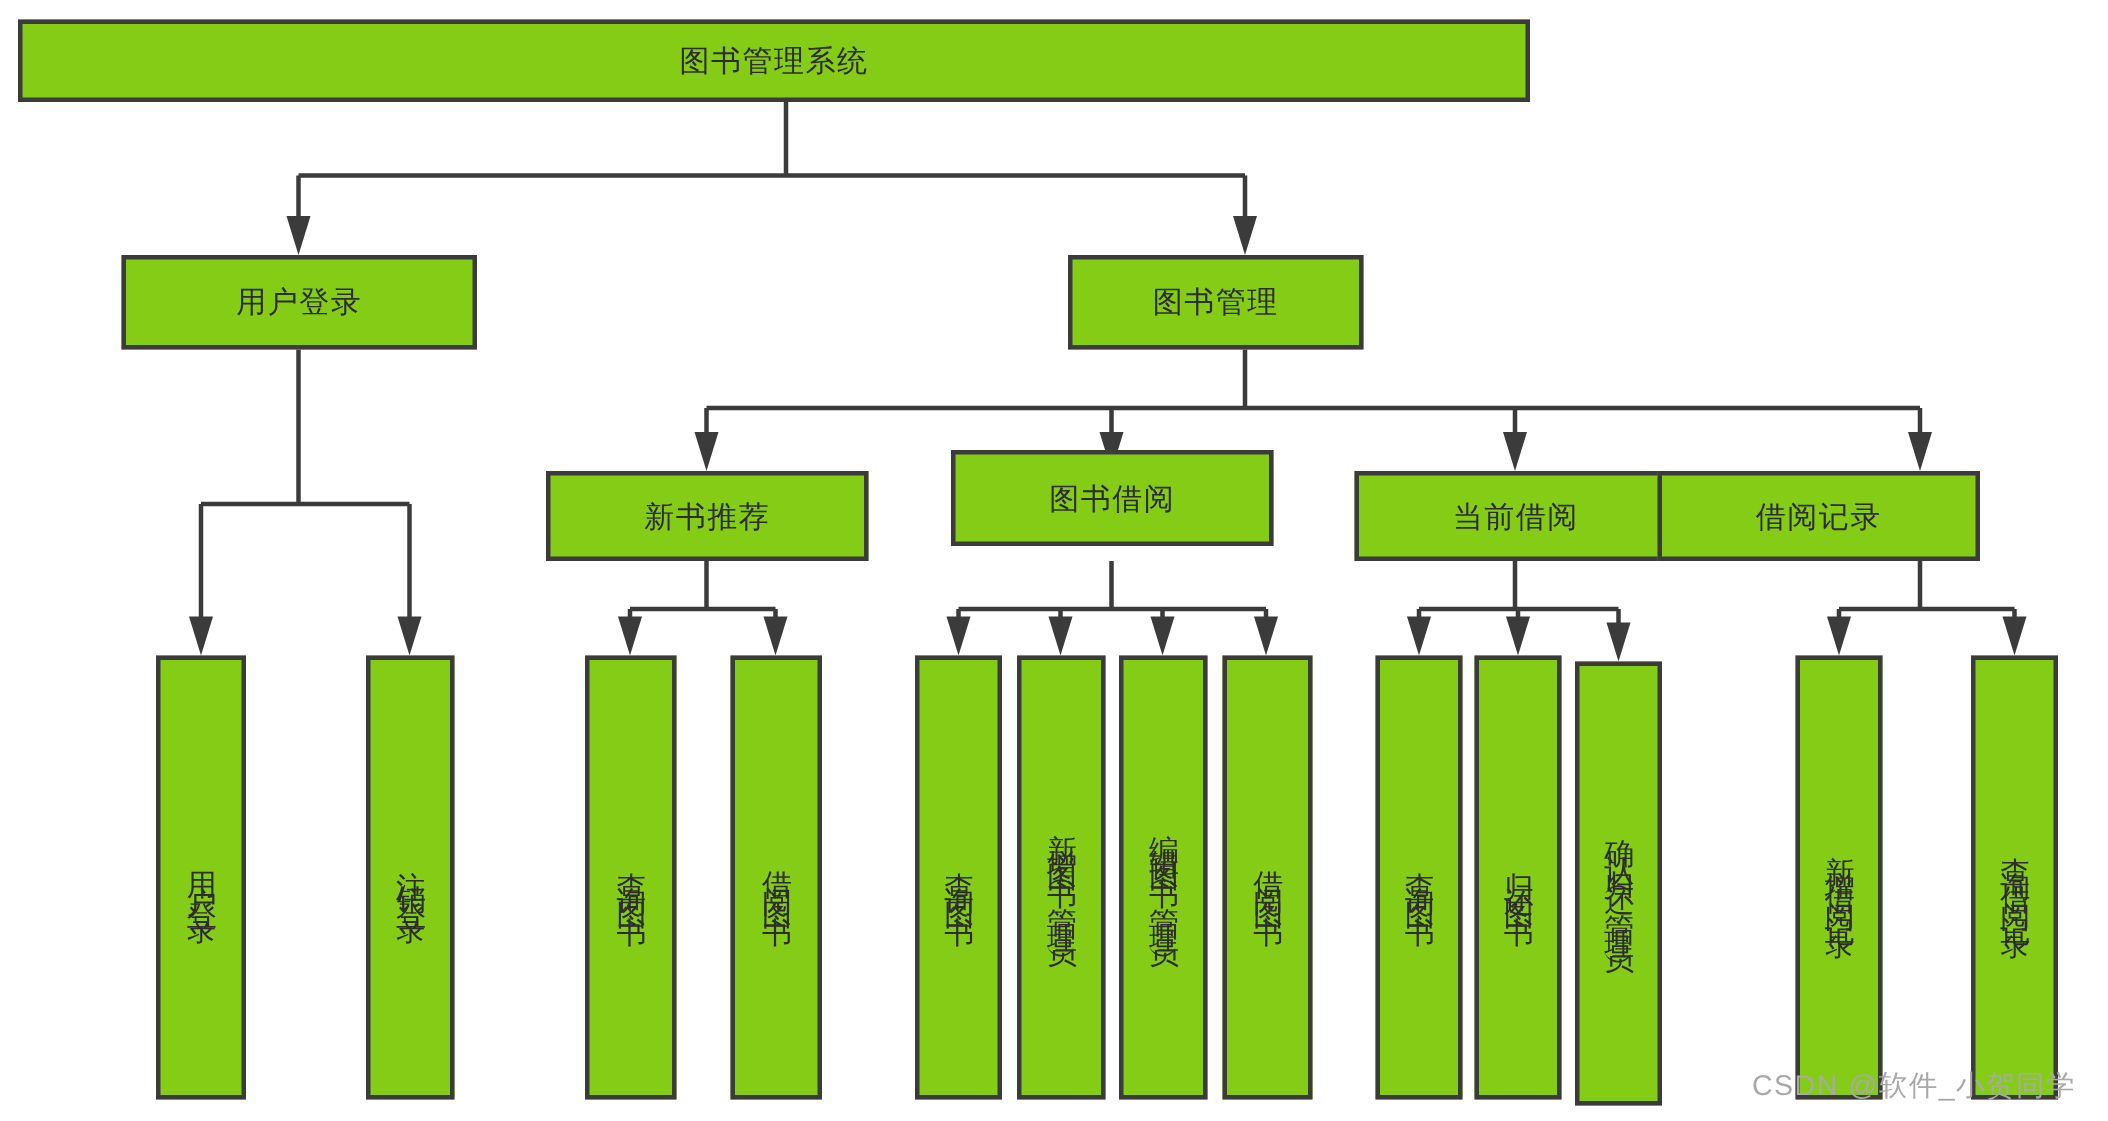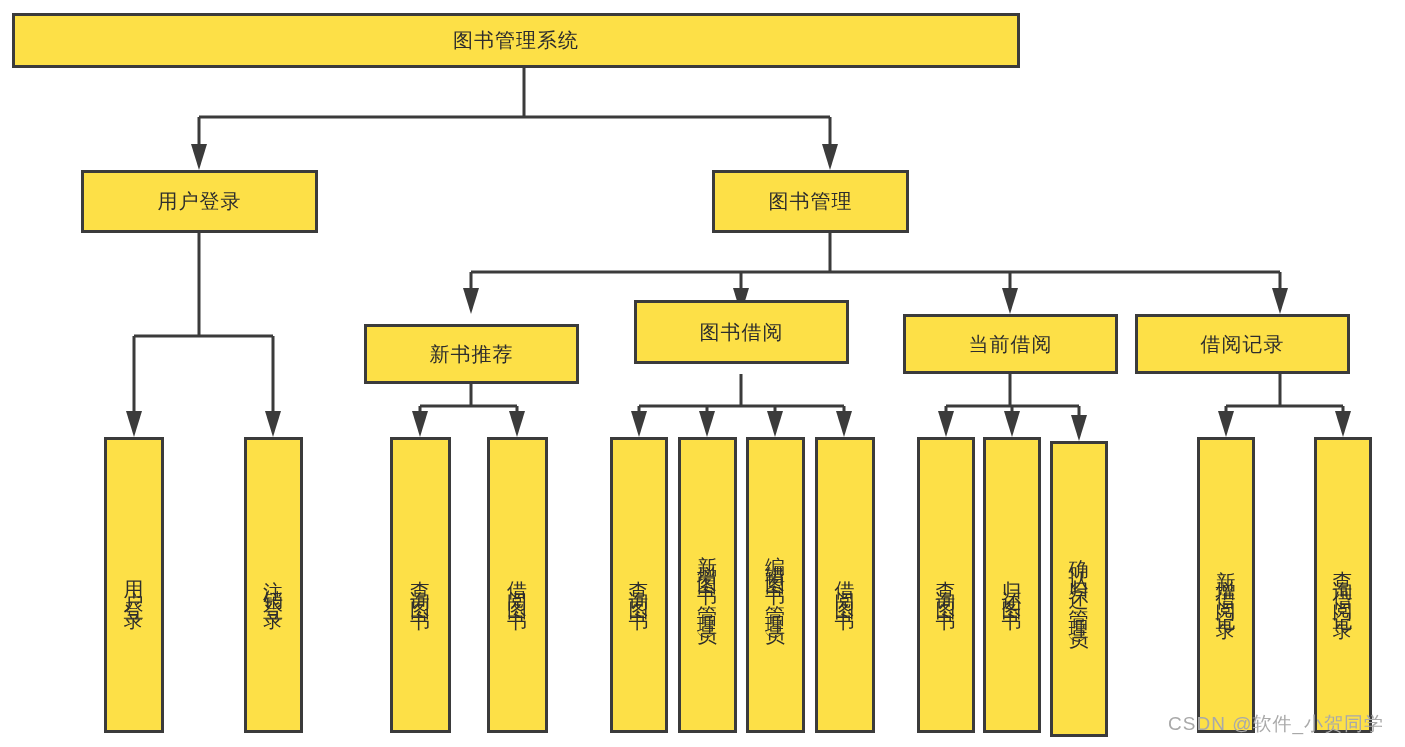--- a/index.html
+++ b/index.html
@@ -4,21 +4,21 @@
 <style>
   html,body{margin:0;padding:0;background:#ffffff;}
   .canvas{
     position:relative;width:1405px;height:747px;background:#fff;
     font-family:"Liberation Sans","DejaVu Sans",sans-serif;color:#2d2d2d;overflow:hidden;
   }
   .connectors{position:absolute;left:0;top:0;width:1405px;height:747px;}
   .connectors path{fill:none;stroke:var(--line,#3b3b3b);stroke-width:3;}
   .connectors polygon{fill:var(--line,#3b3b3b);stroke:none;}
   .node{
-    position:absolute;box-sizing:border-box;background:#fde047;
+    position:absolute;box-sizing:border-box;background:#84cc16;
     border:3px solid var(--line,#3b3b3b);
     display:flex;align-items:center;justify-content:center;
   }
   .hnode span{font-size:20px;letter-spacing:1px;white-space:nowrap;}
   .vnode span{
     writing-mode:vertical-rl;text-orientation:mixed;
     font-size:20px;line-height:1;letter-spacing:10px;white-space:nowrap;
   }
   .watermark{
     position:absolute;top:711px;right:21px;z-index:5;
@@ -66,30 +66,30 @@
     <span>图书管理系统</span>
   </div>
 
   <div class="node hnode" style="left:81px;top:170px;width:237px;height:63px">
     <span>用户登录</span>
   </div>
   <div class="node hnode" style="left:712px;top:170px;width:197px;height:63px">
     <span>图书管理</span>
   </div>
 
-  <div class="node hnode" style="left:364px;top:324px;width:215px;height:60px">
+  <div class="node hnode" style="left:364px;top:314px;width:215px;height:60px">
     <span>新书推荐</span>
   </div>
   <div class="node hnode" style="left:634px;top:300px;width:215px;height:64px">
     <span>图书借阅</span>
   </div>
   <div class="node hnode" style="left:903px;top:314px;width:215px;height:60px">
     <span>当前借阅</span>
   </div>
-  <div class="node hnode" style="left:1135px;top:314px;width:215px;height:60px">
+  <div class="node hnode" style="left:1105px;top:314px;width:215px;height:60px">
     <span>借阅记录</span>
   </div>
 
   <div class="node vnode" style="left:104px;top:437px;width:60px;height:296px">
     <span>用户登录</span>
   </div>
   <div class="node vnode" style="left:244px;top:437px;width:59px;height:296px">
     <span>注销登录</span>
   </div>
 

